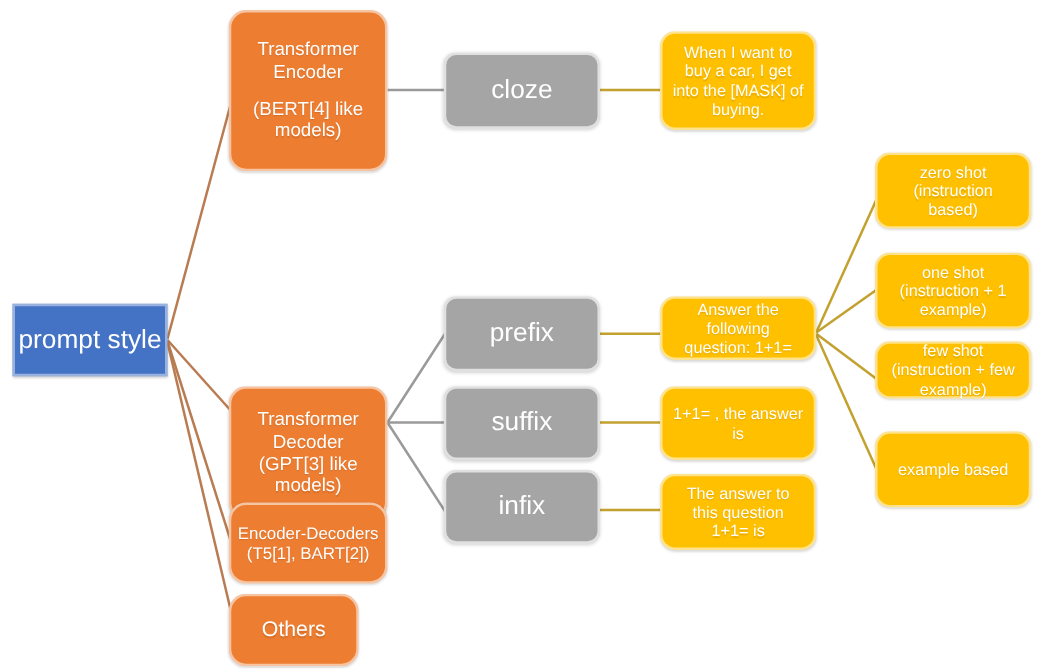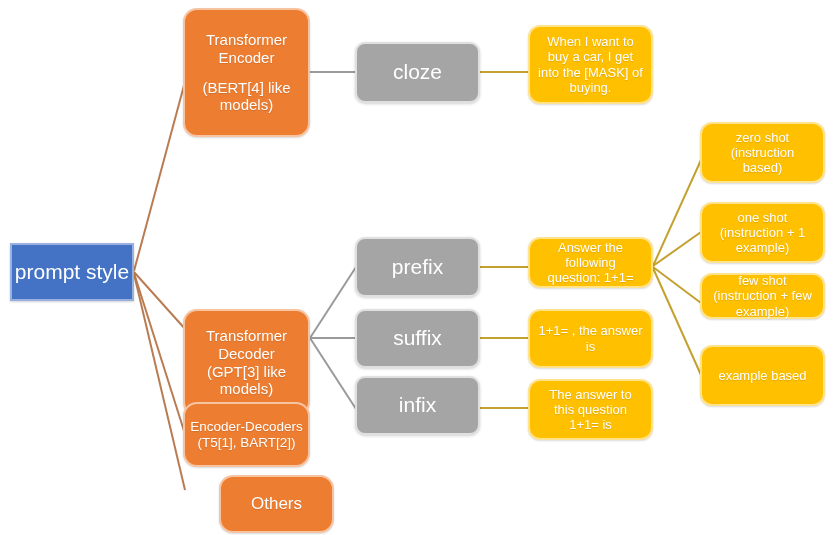--- a/index.html
+++ b/index.html
@@ -45,21 +45,21 @@
     box-shadow:0 1px 2px rgba(0,0,0,.15);
     text-shadow:0 1px 1px rgba(0,0,0,.12);
     padding:4px 8px;
   }
 
   #n-root{left:10px;top:243px;width:124px;height:58px;}
   #n-encoder{left:183px;top:8px;width:127px;height:129px;font-size:15px;padding:6px;}
   #n-encoder .para2{margin-top:12px;}
   #n-decoder{left:183px;top:285px;width:127px;height:107px;font-size:15px;padding:6px;margin-top:24px;}
   #n-encdec{left:183px;top:402px;width:127px;height:65px;font-size:13.5px;padding:4px 2px;}
-  #n-others{left:183px;top:475px;width:115px;height:58px;font-size:17px;margin-left:36px;}
+  #n-others{left:183px;top:475px;width:104px;height:58px;font-size:17px;}
 
   #n-cloze{left:355px;top:42px;width:125px;height:61px;}
   #n-prefix{left:355px;top:237px;width:125px;height:60px;}
   #n-suffix{left:355px;top:309px;width:125px;height:59px;}
   #n-infix{left:355px;top:376px;width:125px;height:59px;}
 
   #n-cloze-ex{left:528px;top:25px;width:125px;height:79px;}
   #n-prefix-ex{left:528px;top:237px;width:125px;height:51px;}
   #n-suffix-ex{left:528px;top:309px;width:125px;height:59px;}
   #n-infix-ex{left:528px;top:379px;width:125px;height:61px;}

